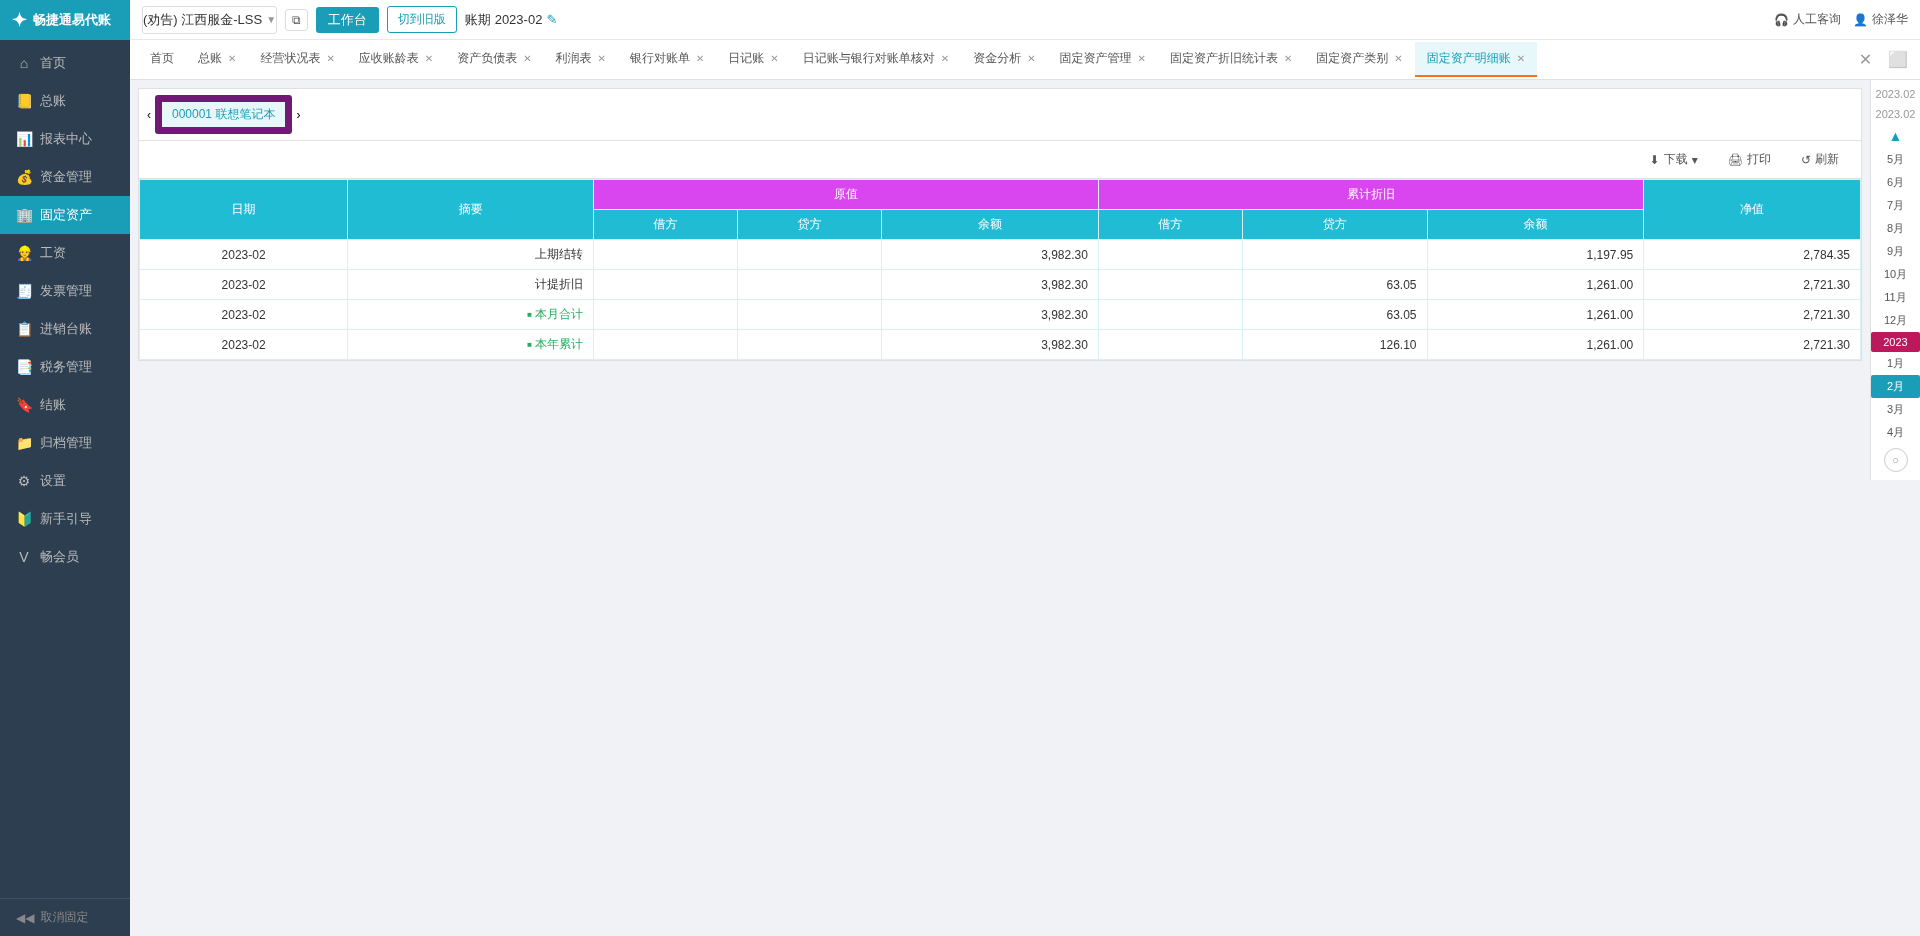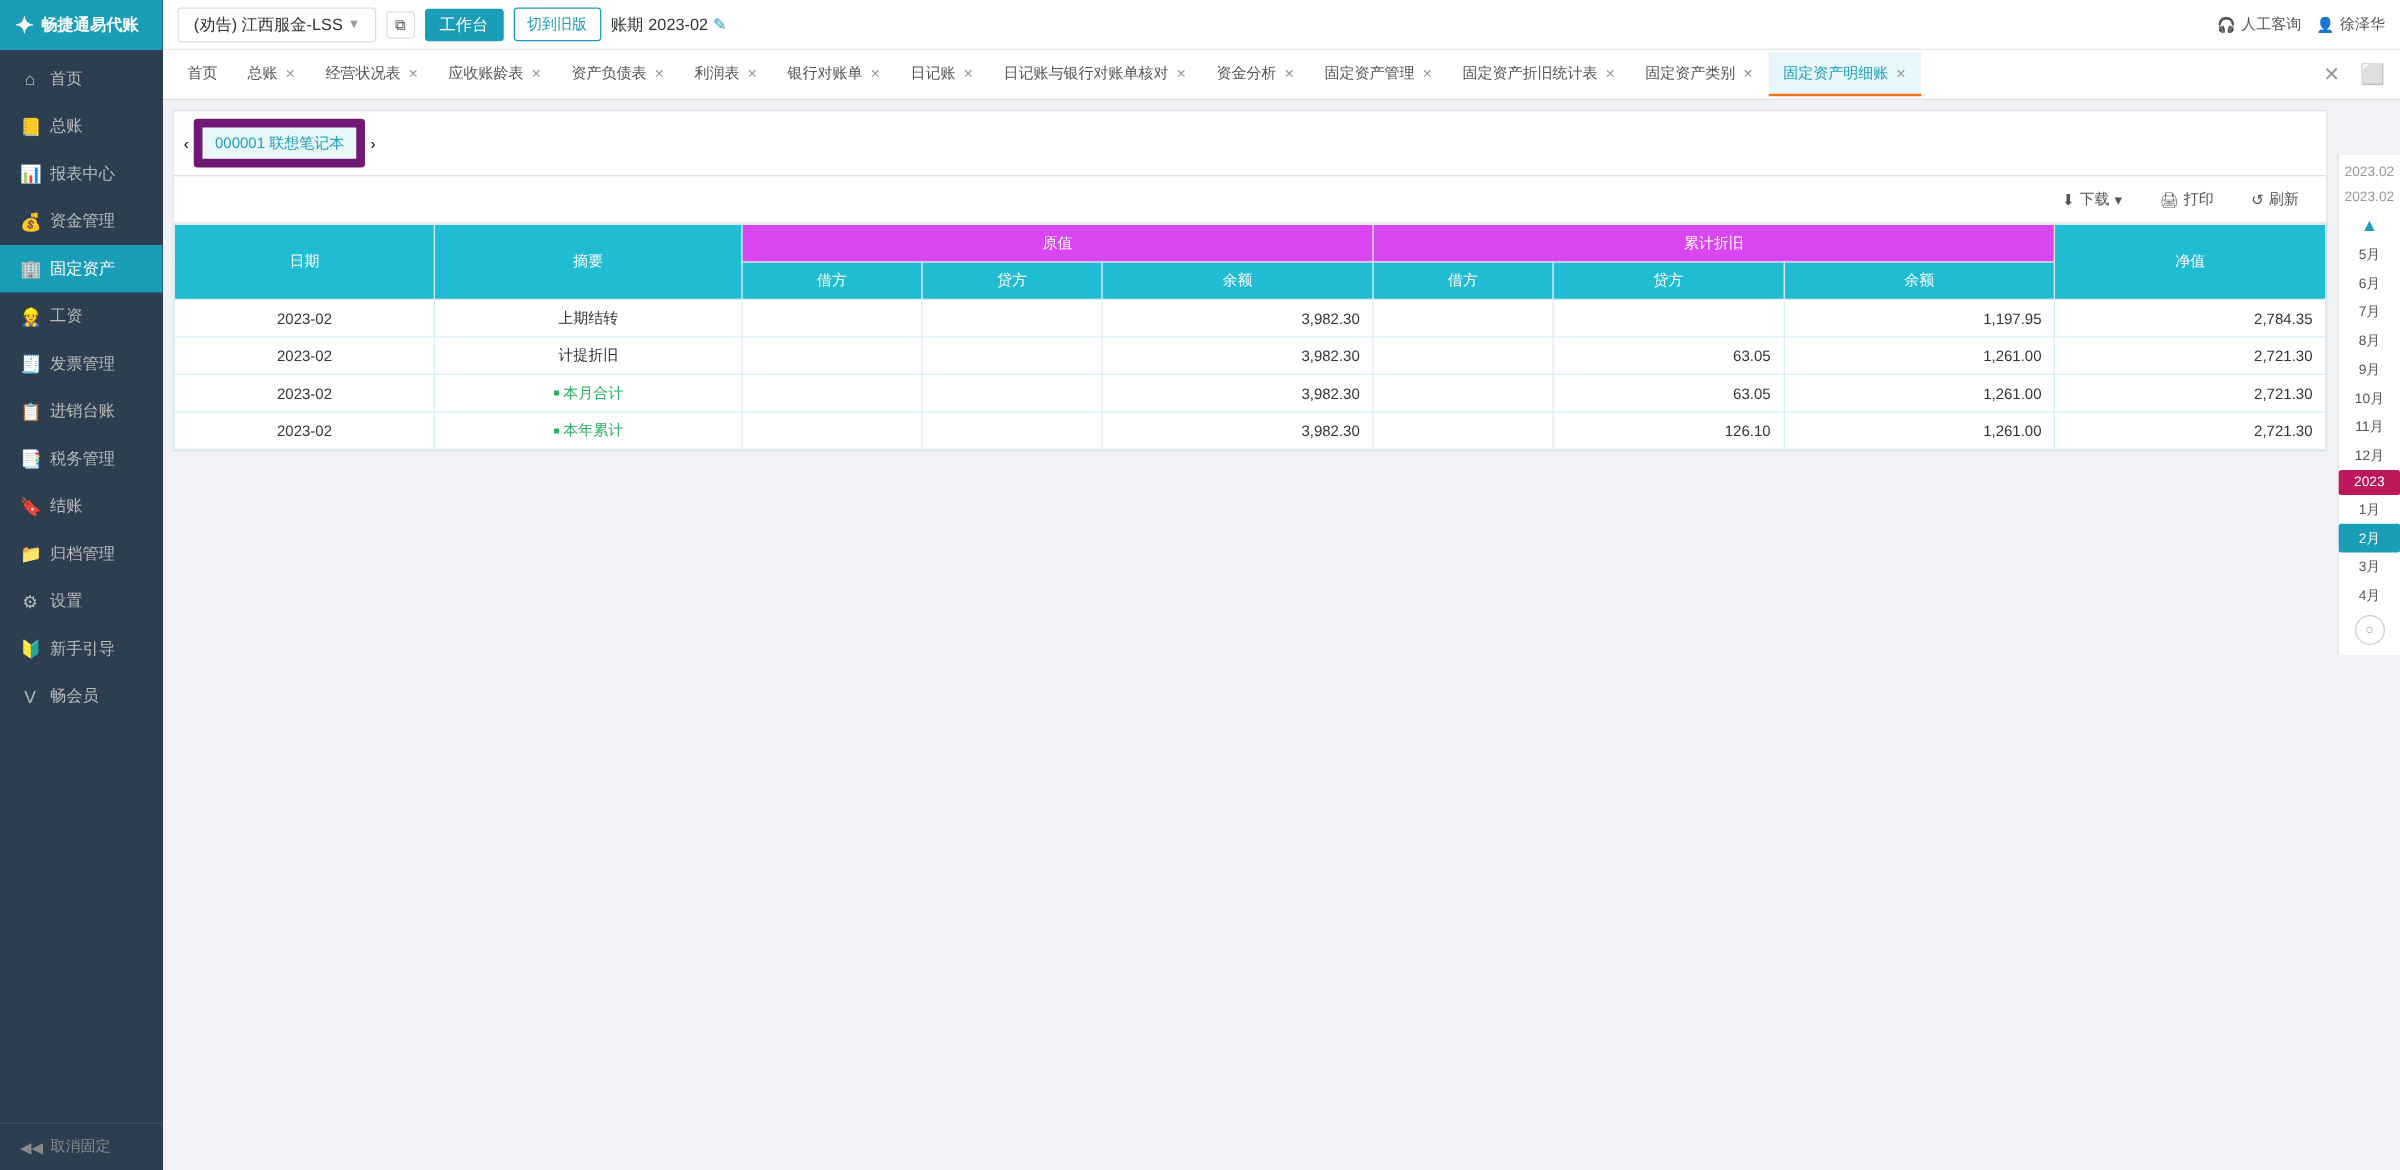--- a/index.html
+++ b/index.html
@@ -29,21 +29,21 @@
     }
 
     
     .topbar {
       position: fixed; top: 0; left: 130px; right: 0; height: 40px;
       background: #fff; display: flex; align-items: center; z-index: 99;
       border-bottom: 1px solid #e8e8e8; padding: 0 12px; gap: 8px;
     }
     .topbar-company {
       display: flex; align-items: center; gap: 4px; font-size: 13px; color: #333;
-      cursor: pointer; padding: 4px 12px; border: 1px solid #ddd; border-radius: 3px;
+      cursor: pointer; padding: 4px 0; border: 1px solid #ddd; border-radius: 3px;
     }
     .topbar-company .chevron { font-size: 10px; color: #999; }
     .topbar-copy-btn {
       background: none; border: 1px solid #ddd; border-radius: 3px; padding: 3px 6px;
       cursor: pointer; color: #555; font-size: 12px;
     }
     .topbar-work-btn {
       background: #1a9eb8; color: white; border: none; border-radius: 3px;
       padding: 4px 12px; cursor: pointer; font-size: 13px;
     }
@@ -97,34 +97,33 @@
     }
 
     
     .data-table { width: 100%; border-collapse: collapse; }
     .data-table th, .data-table td {
       border: 1px solid #d8f0f5; padding: 6px 10px; text-align: center; font-size: 12px;
     }
     .data-table thead th { background: #20bcd4; color: white; font-weight: normal; }
     .data-table thead th.group-header { background: #d946ef; }
     .data-table tbody td { color: #333; }
-    .data-table td.left { text-align: center; }
+    .data-table td.left { text-align: right; }
     .data-table td.right { text-align: right; }
     .badge-green {
       display: inline-flex; align-items: center; gap: 3px; color: #27ae60;
     }
     .badge-green::before { content: "■"; font-size: 8px; color: #27ae60; }
 
     
     .timeline-panel {
       width: 50px; background: #fff; border-left: 1px solid #e0e0e0;
       display: flex; flex-direction: column; align-items: center;
       padding: 4px 0; font-size: 11px; color: #555;
       margin-left: 0;
-      margin-top: 44px;
     }
     .timeline-year {
       font-size: 11px; color: #999; padding: 4px 0;
     }
     .timeline-month {
       padding: 4px 8px; cursor: pointer; color: #555; width: 100%; text-align: center;
     }
     .timeline-month.active { background: #1a9eb8; color: white; border-radius: 2px; }
     .timeline-month.year-badge {
       background: #be185d; color: white; border-radius: 2px;

